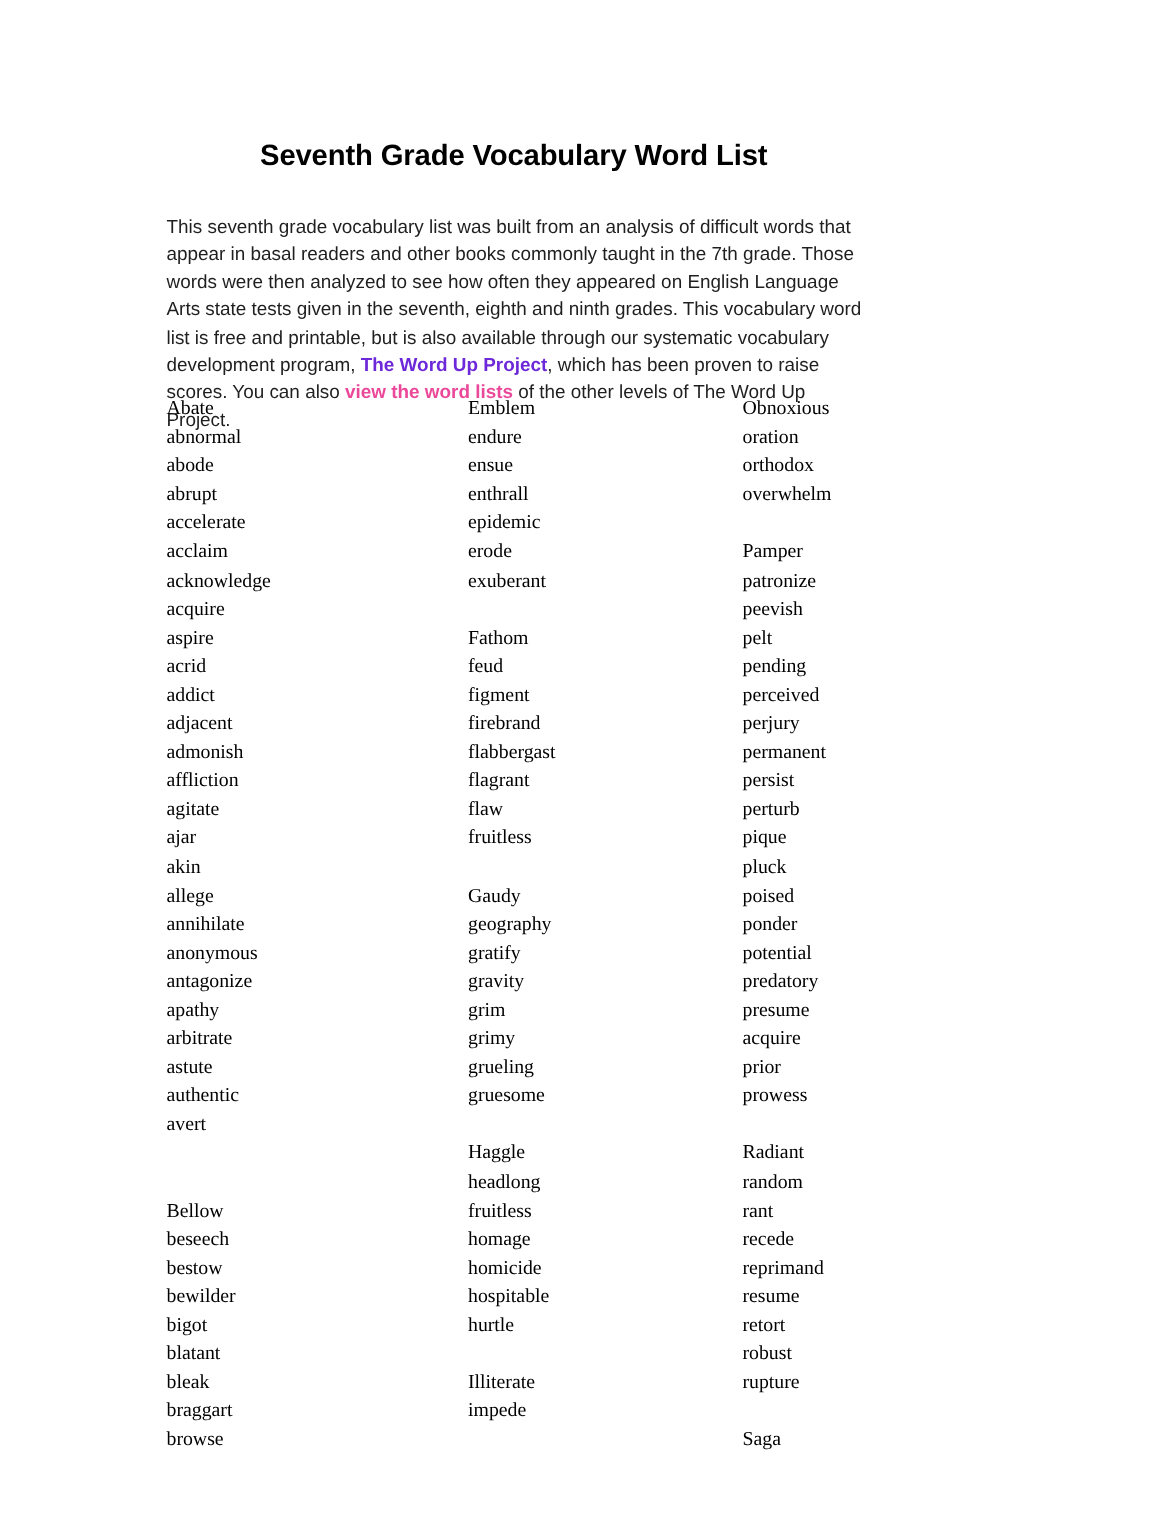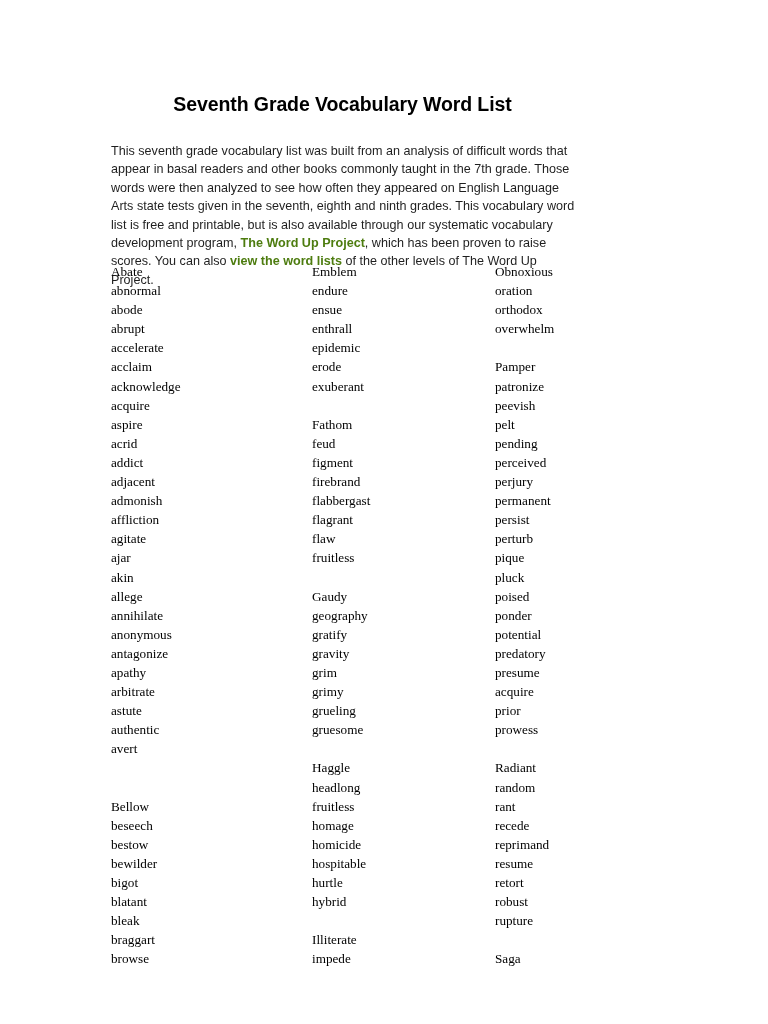--- a/index.html
+++ b/index.html
@@ -40,22 +40,22 @@
     font-size: 12.6px;
     line-height: 18.4px;
     color: #1f1f1f;
     text-align: left;
   }
   .intro a,
   .intro .link {
     text-decoration: none;
     font-weight: bold;
   }
-  .link-primary { color: #4d7c0f; }
-  .link-secondary { color: #4d7c0f; }
+  .link-primary { color: #6d28d9; }
+  .link-secondary { color: #ec4899; }
 
   .columns {
     position: absolute;
     top: 262px;
     left: 0;
     width: 768px;
     display: block;
   }
   .col {
     position: absolute;
@@ -157,21 +157,20 @@
         <span class="word">grueling</span>
         <span class="word">gruesome</span>
         <span class="word spacer">&nbsp;</span>
         <span class="word">Haggle</span>
         <span class="word">headlong</span>
         <span class="word">fruitless</span>
         <span class="word">homage</span>
         <span class="word">homicide</span>
         <span class="word">hospitable</span>
         <span class="word">hurtle</span>
-        <span class="word">hybrid</span>
         <span class="word spacer">&nbsp;</span>
         <span class="word">Illiterate</span>
         <span class="word">impede</span>
       </div>
     <div class="col col-3">
         <span class="word">Obnoxious</span>
         <span class="word">oration</span>
         <span class="word">orthodox</span>
         <span class="word">overwhelm</span>
         <span class="word spacer">&nbsp;</span>

